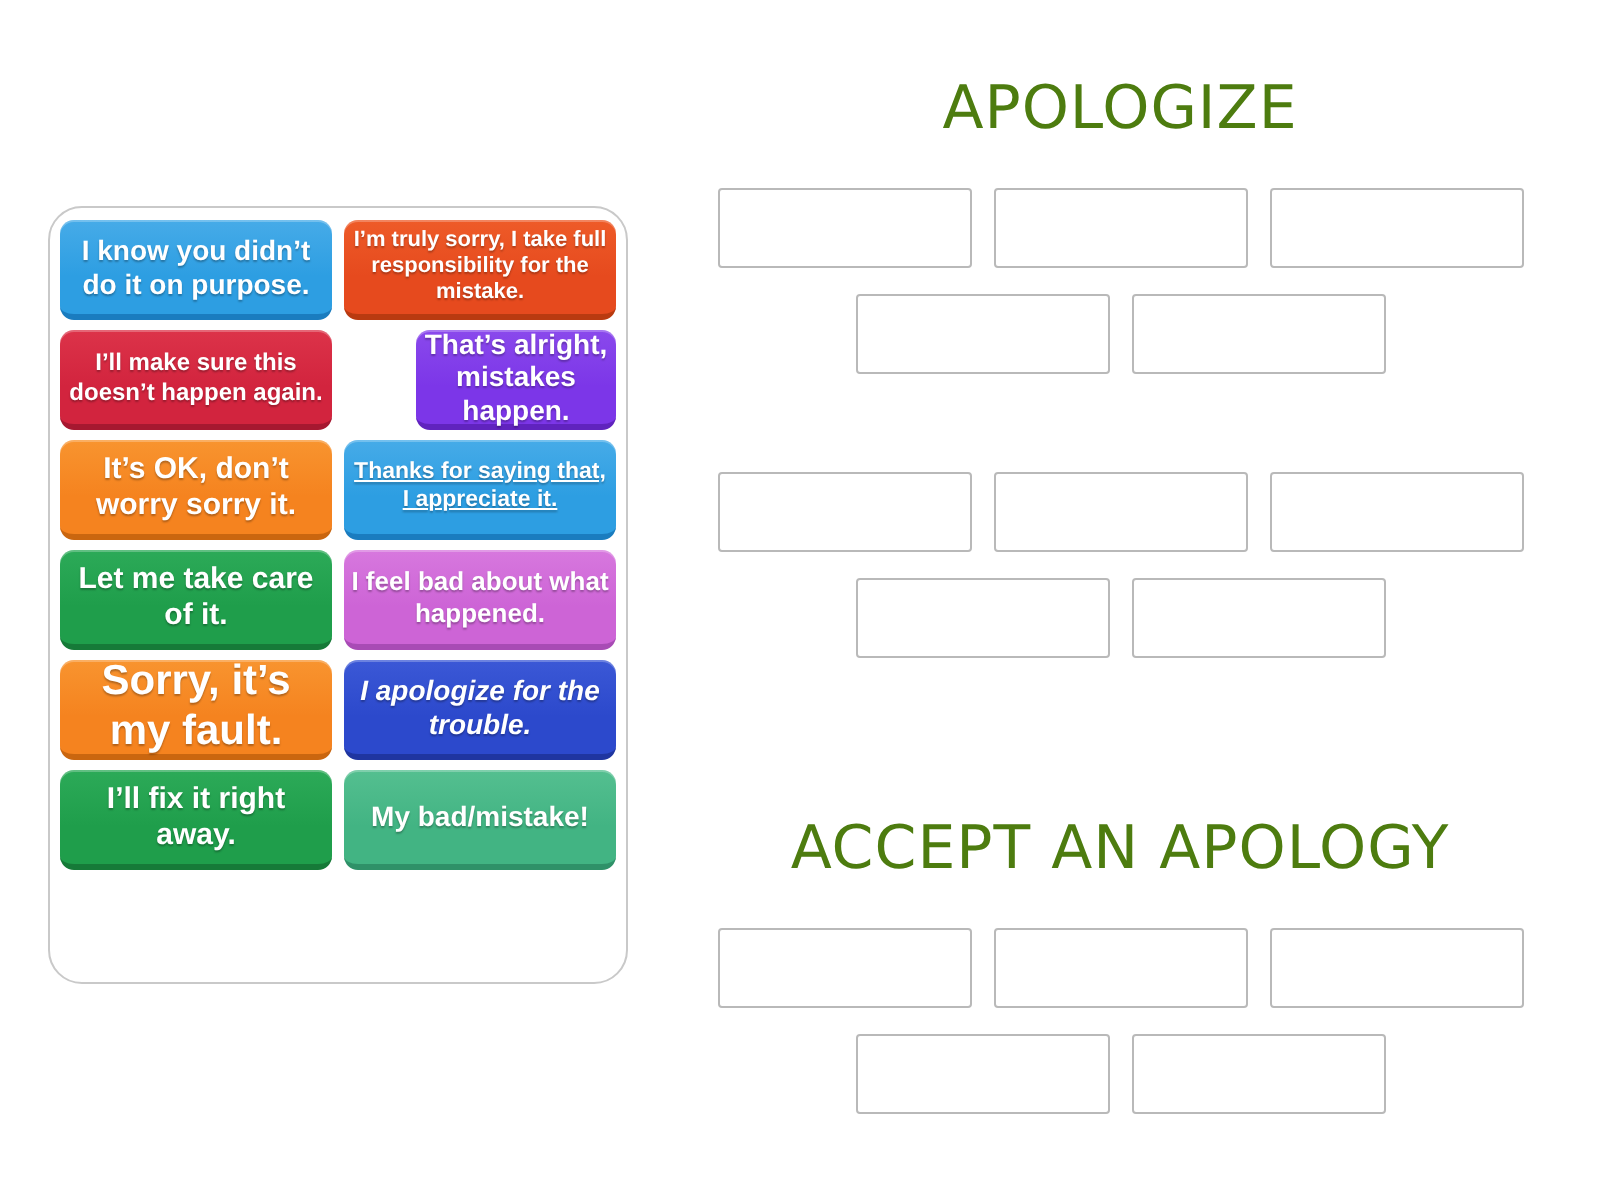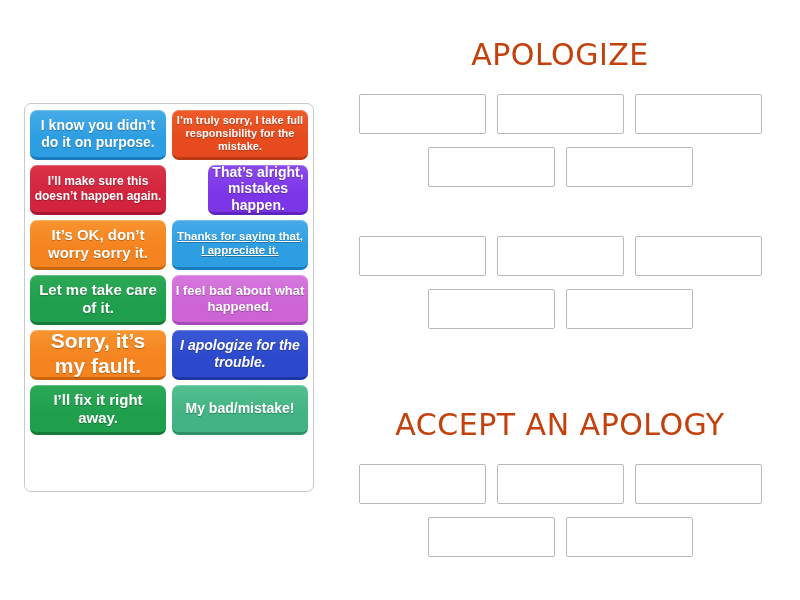--- a/index.html
+++ b/index.html
@@ -19,21 +19,21 @@
   
   .bank {
     position: absolute;
     left: 24px;
     top: 103px;
     width: 290px;
     height: 389px;
     box-sizing: border-box;
     background: #ffffff;
     border: 1px solid #c9c9c9;
-    border-radius: 7px;
+    border-radius: 17px;
     padding: 6px 5px;
   }
   .bank-grid {
     display: grid;
     grid-template-columns: 136px 136px;
     grid-auto-rows: 50px;
     gap: 5px 6px;
   }
   .card {
     box-sizing: border-box;
@@ -65,21 +65,21 @@
 
   .group h2 {
     margin: 0;
     height: 46px;
     line-height: 46px;
     text-align: center;
     font-family: "DejaVu Sans", "Liberation Sans", sans-serif;
     font-size: 30px;
     font-weight: 400;
     letter-spacing: 0.5px;
-    color: #c2410c;
+    color: #4d7c0f;
     white-space: nowrap;
   }
   .slot-row {
     display: flex;
     justify-content: center;
     gap: 11px;
   }
   .slot-row.top { margin-top: 16px; }
   .slot-row.bottom { margin-top: 13px; }
   .slot {

